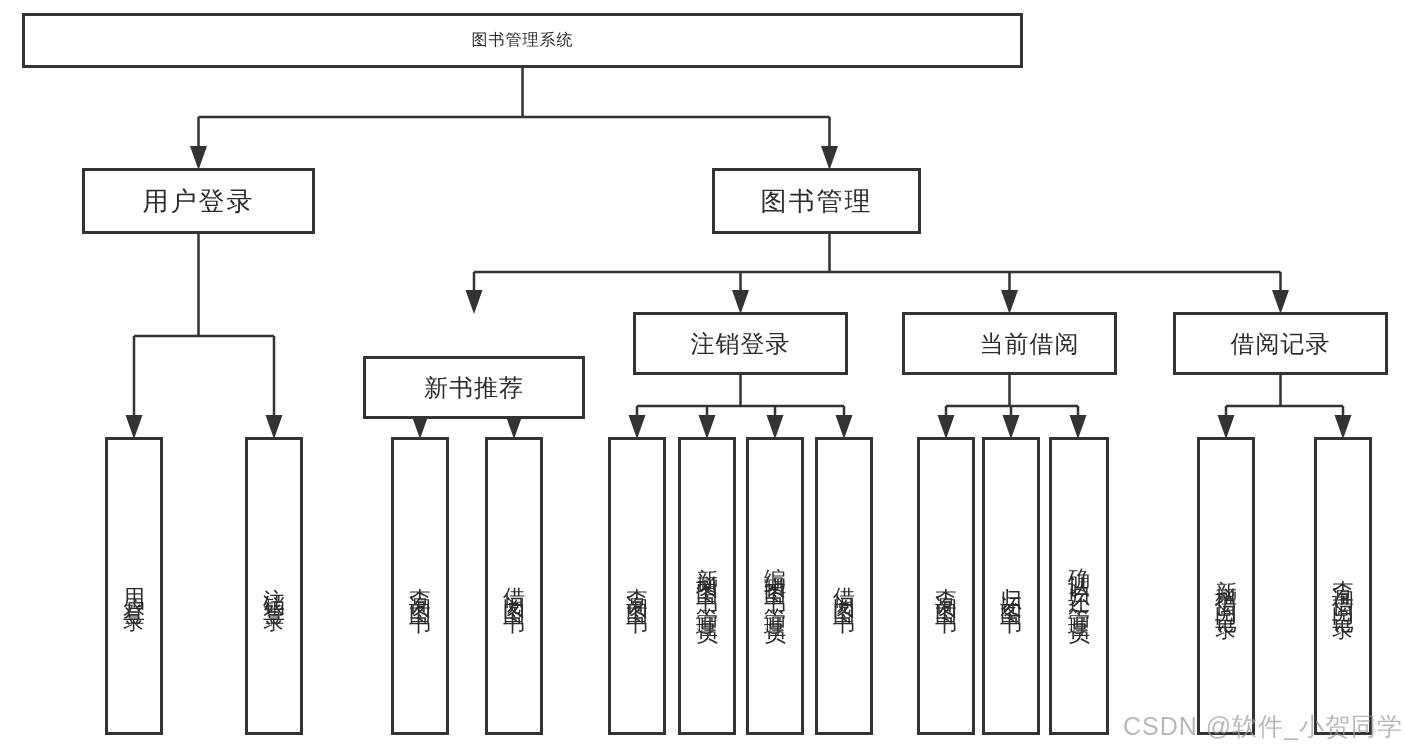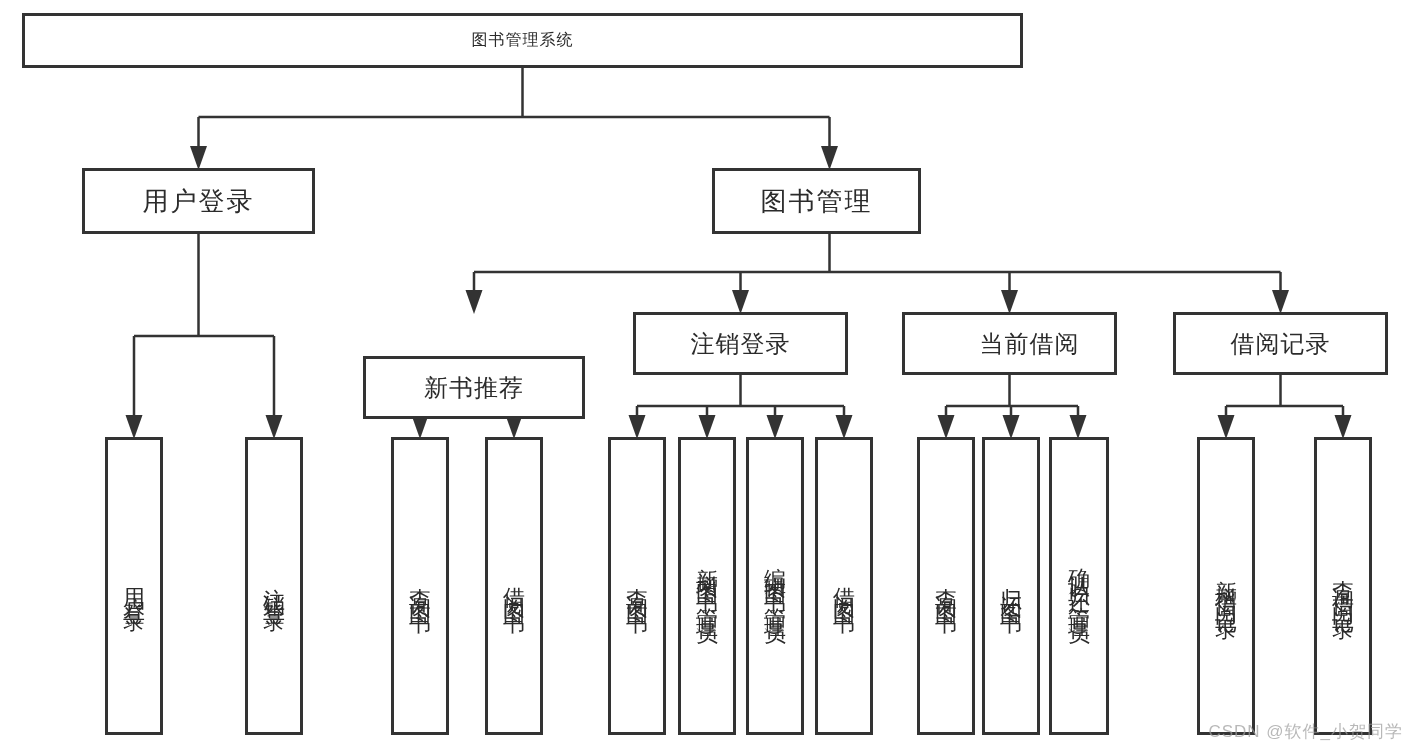--- a/index.html
+++ b/index.html
@@ -35,21 +35,21 @@
   .vlabel {
     writing-mode: vertical-rl;
     text-orientation: mixed;
     letter-spacing: 8px;
     line-height: 1;
   }
   #watermark {
     position: absolute;
     right: 2px;
     bottom: 4px;
-    font-size: 17px;
+    font-size: 25px;
     color: #9e9e9e;
     opacity: 0.72;
     letter-spacing: 1px;
     z-index: 5;
     white-space: nowrap;
   }
 </style>
 </head>
 <body>
 

